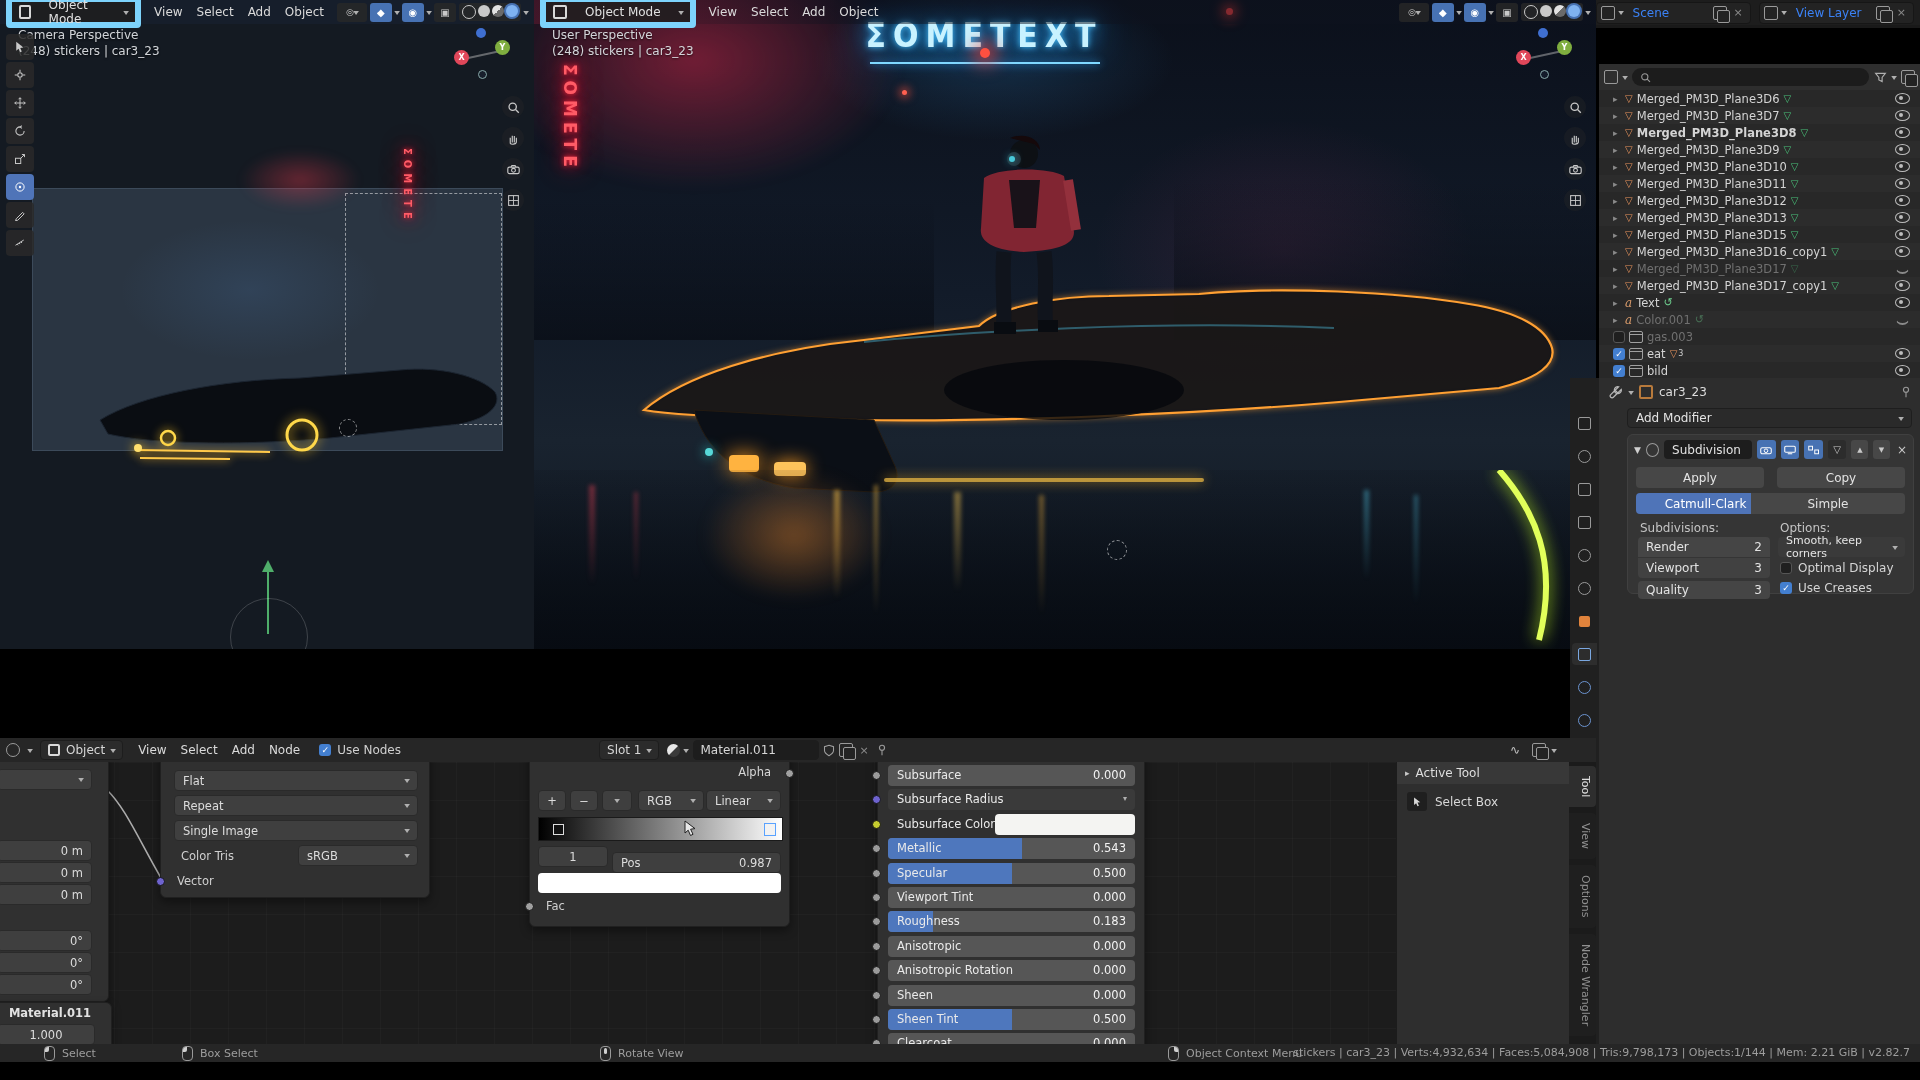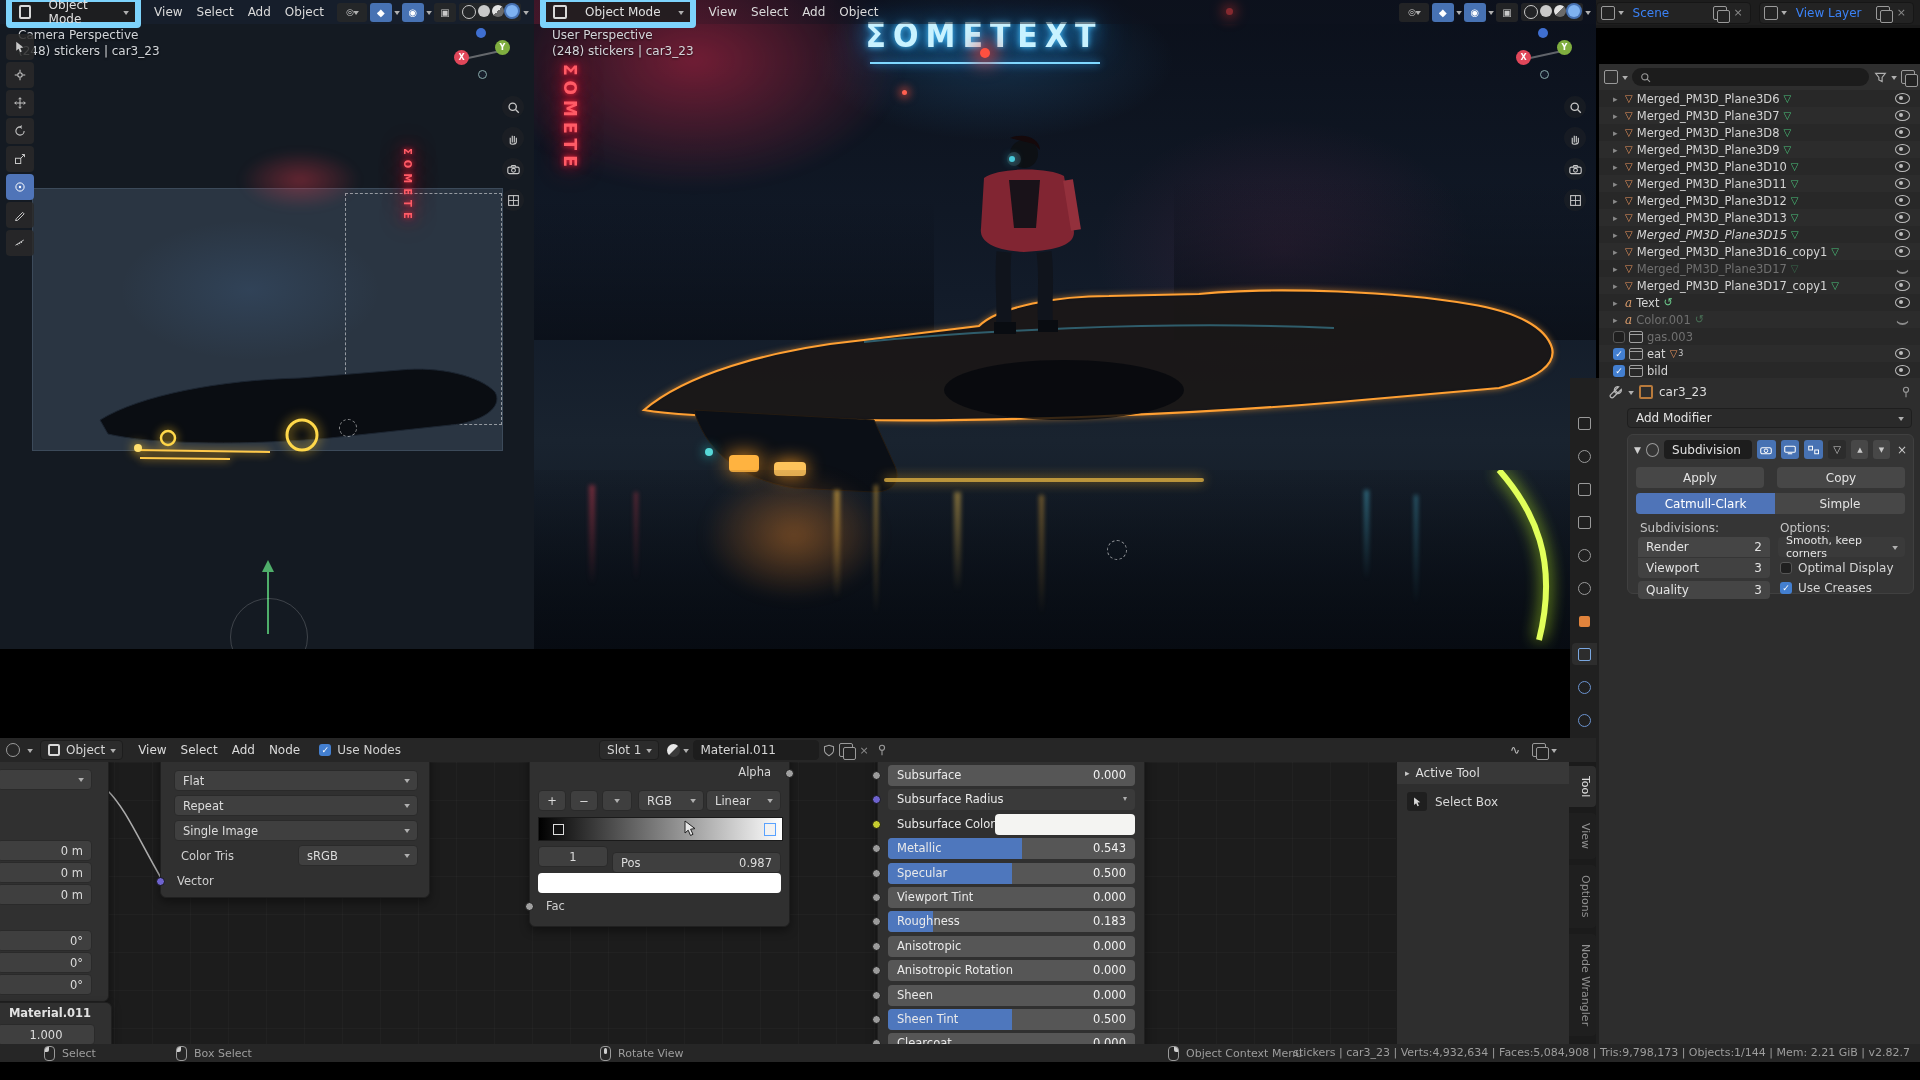--- a/index.html
+++ b/index.html
@@ -562,21 +562,21 @@
         <div class="orow alt" style="top: 17px;">
           <span class="rowarrow">▸</span>
           <span class="tri-or">▽</span>
           <span style="color: rgb(212, 212, 212);">Merged_PM3D_Plane3D7</span>
           <span class="tri-gr">▽</span>
           <span class="eye" style="position: absolute; right: 10px;"></span>
         </div>
         <div class="orow" style="top: 34px;">
           <span class="rowarrow">▸</span>
           <span class="tri-or">▽</span>
-          <span style="color: rgb(212, 212, 212);">Merged_PM3D_Plane3D8</span>
+          <span style="color: rgb(212, 212, 212); font-weight: bold;">Merged_PM3D_Plane3D8</span>
           <span class="tri-gr">▽</span>
           <span class="eye" style="position: absolute; right: 10px;"></span>
         </div>
         <div class="orow alt" style="top: 51px;">
           <span class="rowarrow">▸</span>
           <span class="tri-or">▽</span>
           <span style="color: rgb(212, 212, 212);">Merged_PM3D_Plane3D9</span>
           <span class="tri-gr">▽</span>
           <span class="eye" style="position: absolute; right: 10px;"></span>
         </div>
@@ -604,21 +604,21 @@
         <div class="orow alt" style="top: 119px;">
           <span class="rowarrow">▸</span>
           <span class="tri-or">▽</span>
           <span style="color: rgb(212, 212, 212);">Merged_PM3D_Plane3D13</span>
           <span class="tri-gr">▽</span>
           <span class="eye" style="position: absolute; right: 10px;"></span>
         </div>
         <div class="orow" style="top: 136px;">
           <span class="rowarrow">▸</span>
           <span class="tri-or">▽</span>
-          <span style="color: rgb(212, 212, 212); font-style: italic;">Merged_PM3D_Plane3D15</span>
+          <span style="color: rgb(212, 212, 212);">Merged_PM3D_Plane3D15</span>
           <span class="tri-gr">▽</span>
           <span class="eye" style="position: absolute; right: 10px;"></span>
         </div>
         <div class="orow alt" style="top: 153px;">
           <span class="rowarrow">▸</span>
           <span class="tri-or">▽</span>
           <span style="color: rgb(212, 212, 212);">Merged_PM3D_Plane3D16_copy1</span>
           <span class="tri-gr">▽</span>
           <span class="eye" style="position: absolute; right: 10px;"></span>
         </div>
@@ -768,21 +768,21 @@
       </div>
       <div class="pbtn" style="position:absolute;left:8px;top:32px;width:128px">
           <span>Apply</span>
         </div>
       <div class="pbtn" style="position:absolute;right:8px;top:32px;width:128px">
           <span>Copy</span>
         </div>
       <div class="pbtn" style="position:absolute;left:8px;top:58px;width:139px;background:#4f74b8;border-radius:4px 0 0 4px;color:#fff">
           <span>Catmull-Clark</span>
         </div>
-      <div class="pbtn" style="position:absolute;right:8px;top:58px;width:130px;border-radius:0 4px 4px 0">
+      <div class="pbtn" style="position:absolute;right:8px;top:58px;width:154px;border-radius:0 4px 4px 0">
           <span>Simple</span>
         </div>
       <div style="position:absolute;left:12px;top:86px;color:#c4c4c4">Subdivisions:</div>
       <div style="position:absolute;left:152px;top:86px;color:#c4c4c4">Options:</div>
       <div class="pwidget" style="position:absolute;left:10px;top:102px;width:132px;border-radius:4px 4px 0 0">
         <span>Render</span>
           <span style="margin-left:auto">2</span>
         </div>
       <div class="pwidget" style="position:absolute;left:10px;top:123px;width:132px;border-radius:0 0 4px 4px;background:#414141">
         <span>Viewport</span>
@@ -1026,21 +1026,21 @@
   </div>
 
   <div class="abs" id="statusbar">
     <div id="status-left">
         <span class="sgroup" style="left: 44px;">
           <span class="mouse l">
             <i></i>
           </span>
           <span>Select</span>
         </span>
-        <span class="sgroup" style="left: 176px; align-items: center;">
+        <span class="sgroup" style="left: 182px; align-items: center;">
           <span class="mouse l">
             <i></i>
           </span>
           <span>Box Select</span>
         </span>
         <span class="sgroup" style="left: 600px;">
           <span class="mouse m">
             <i></i>
           </span>
           <span>Rotate View</span>

